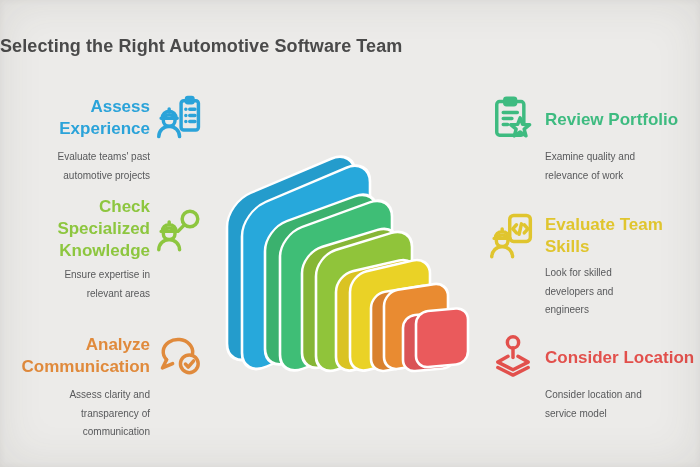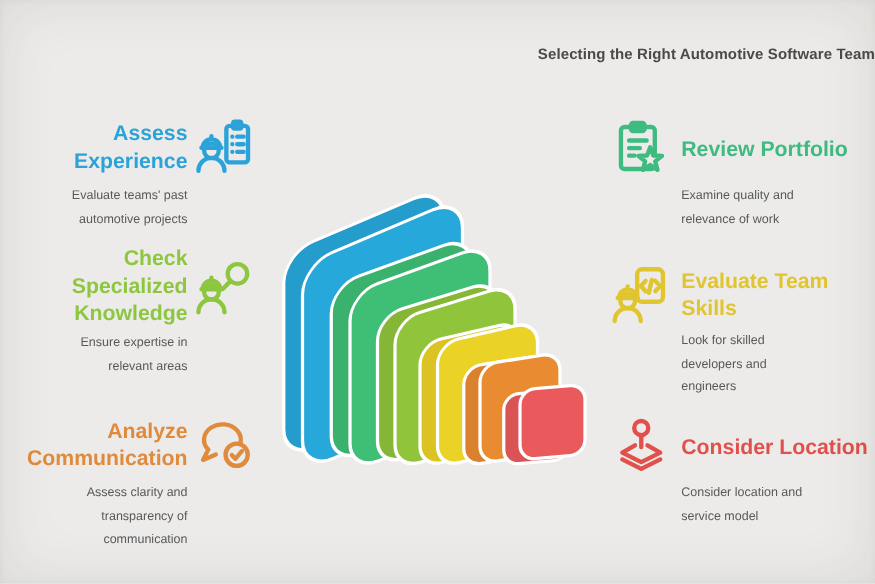--- a/index.html
+++ b/index.html
@@ -7,21 +7,21 @@
   .canvas{
     position:relative;width:700px;height:467px;overflow:hidden;
     background:#ECEBE9;
   }
   .canvas::after{
     content:"";position:absolute;inset:0;pointer-events:none;
     box-shadow:inset 0 0 46px rgba(60,55,50,.10), inset 0 0 6px rgba(60,55,50,.06);
   }
   .page-title{
     position:absolute;left:0;right:0;top:36px;margin:0;
-    text-align:right;font-size:12px;font-weight:bold;color:#4A4A4A;
+    text-align:left;font-size:18px;font-weight:bold;color:#4A4A4A;
     letter-spacing:.1px;
   }
   .stack-svg{position:absolute;left:0;top:0;width:700px;height:467px;}
   .item{position:absolute;display:grid;}
   .item-left{grid-template-columns:150px 56px;column-gap:4px;row-gap:4px;right:490px;padding-left:42px;}
   .item-right{grid-template-columns:56px 164px;column-gap:2px;row-gap:2px;left:487px;}
   .heading{
     font-size:17px;line-height:22px;font-weight:bold;white-space:pre;
     align-self:center;
   }

